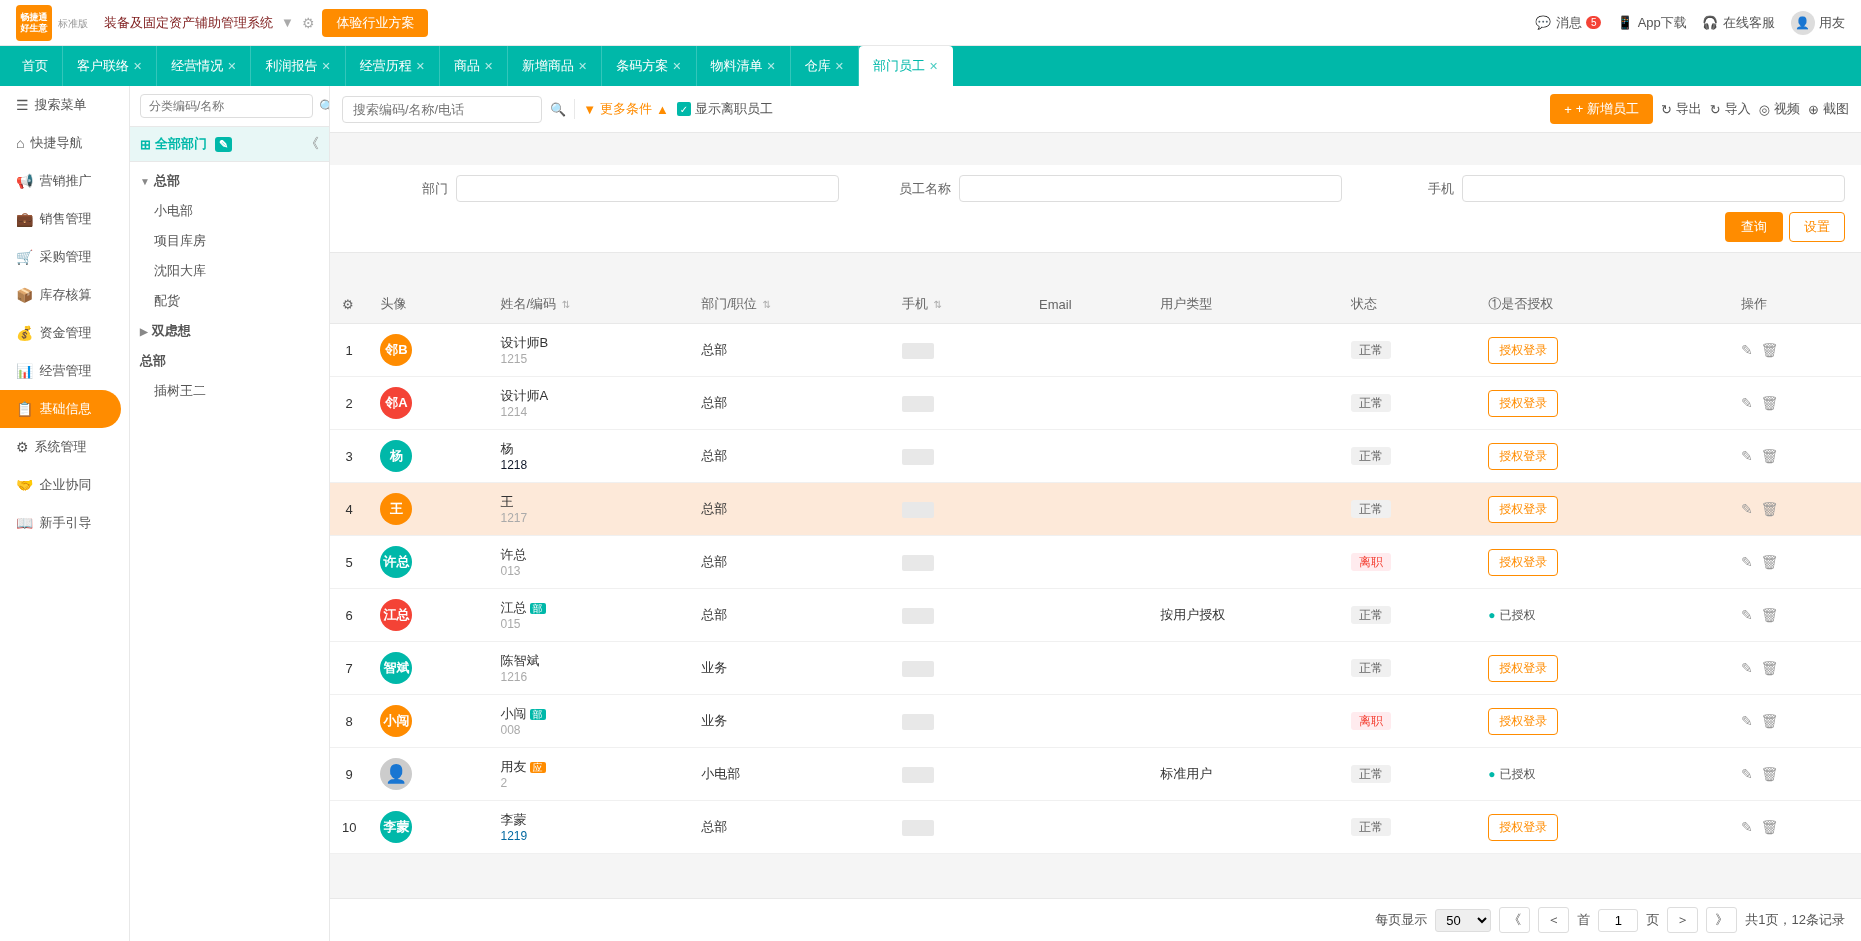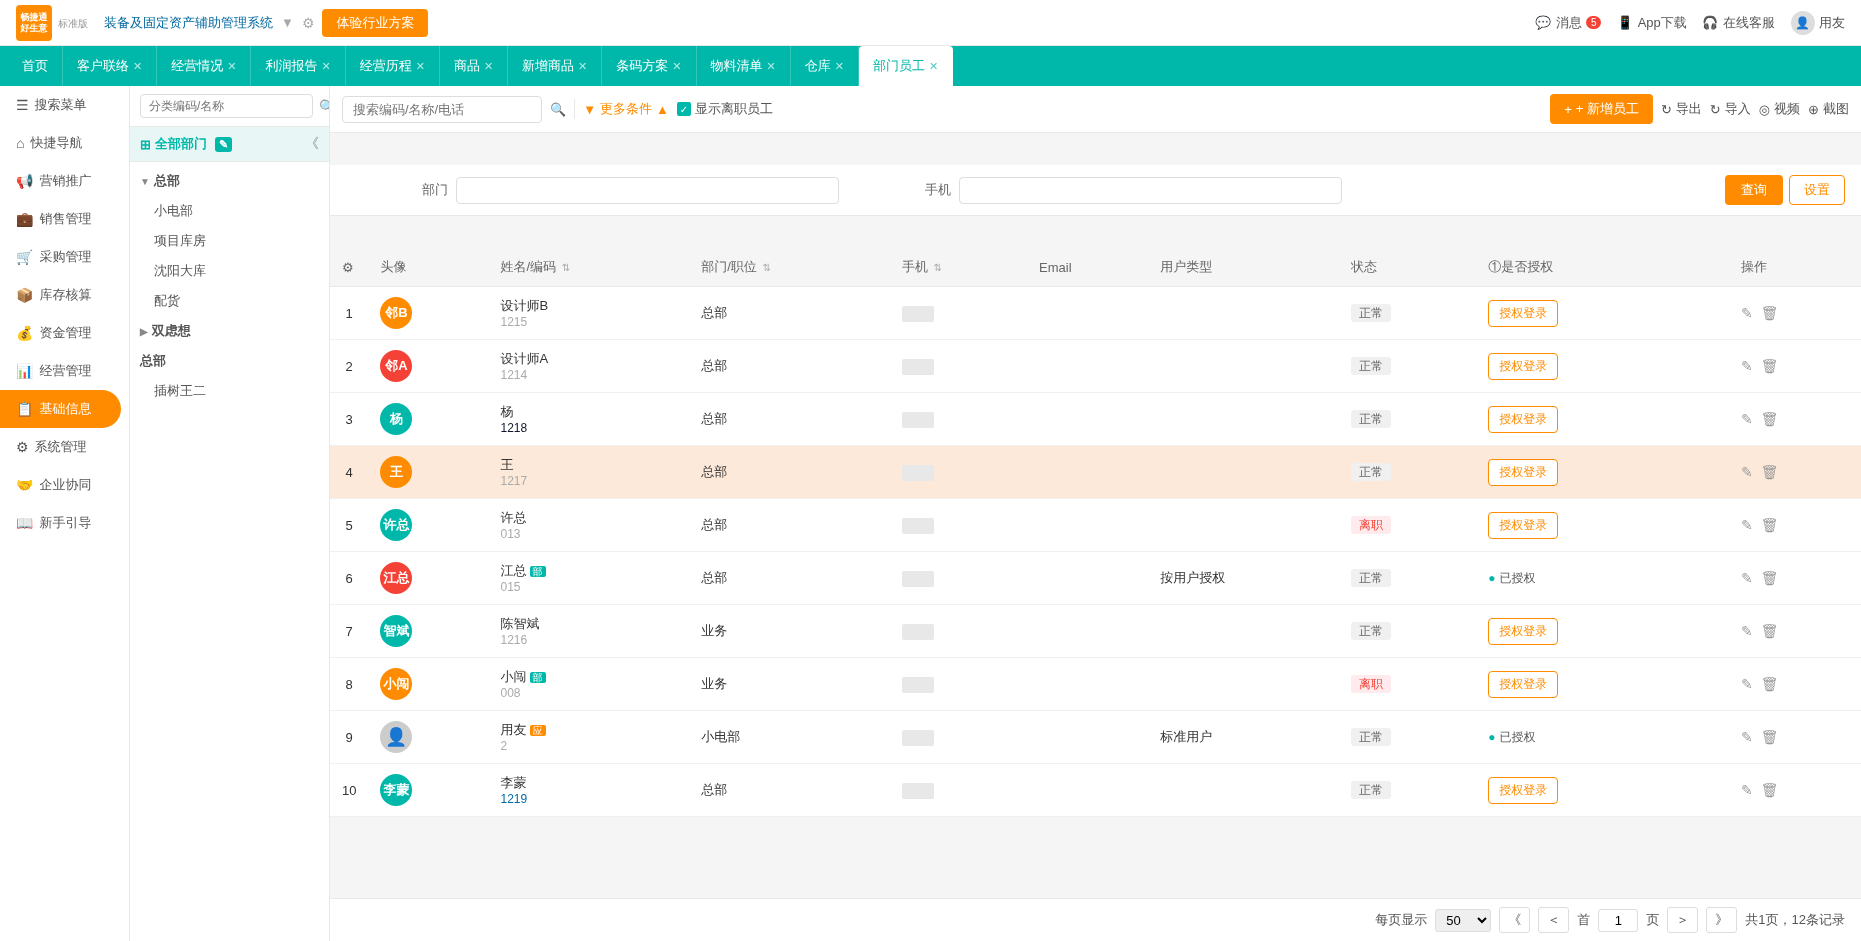--- a/index.html
+++ b/index.html
@@ -102,21 +102,21 @@
 <body>
 
 <div class="top-bar">
   <div class="top-bar-left">
     <div class="logo-area">
       <div class="logo-icon">
         <span style="font-size:9px;line-height:1.2;text-align:center">畅捷通<br>好生意</span>
       </div>
       <div style="font-size:10px;color:#999;margin-top:2px">标准版</div>
     </div>
-    <span style="color:#0369a1;font-size:13px;margin-left:8px">装备及固定资产辅助管理系统</span>
+    <span style="color:#7f1d1d;font-size:13px;margin-left:8px">装备及固定资产辅助管理系统</span>
     <span style="color:#aaa;cursor:pointer">▼</span>
     <span style="color:#aaa;cursor:pointer;font-size:14px">⚙</span>
     <button class="trial-btn">体验行业方案</button>
   </div>
   <div class="top-bar-right">
     <div class="top-bar-icon-btn">
       <span>💬</span>
       <span>消息</span>
       <span class="badge">5</span>
     </div>
@@ -304,20 +304,24 @@
       </div>
 
       <div class="adv-filter">
         <div class="filter-row">
           <span class="filter-label">部门</span>
           <select class="filter-select">
             <option></option>
           </select>
         </div>
         <div class="filter-row">
+          <span class="filter-label">员工名称</span>
+          <input class="filter-input" style="">
+        </div>
+        <div class="filter-row">
           <span class="filter-label">手机</span>
           <input class="filter-input" style="">
         </div>
         <div class="filter-actions">
           <button class="btn-query">查询</button>
           <button class="btn-reset">设置</button>
         </div>
       </div>
 
       <div class="table-scroll">

